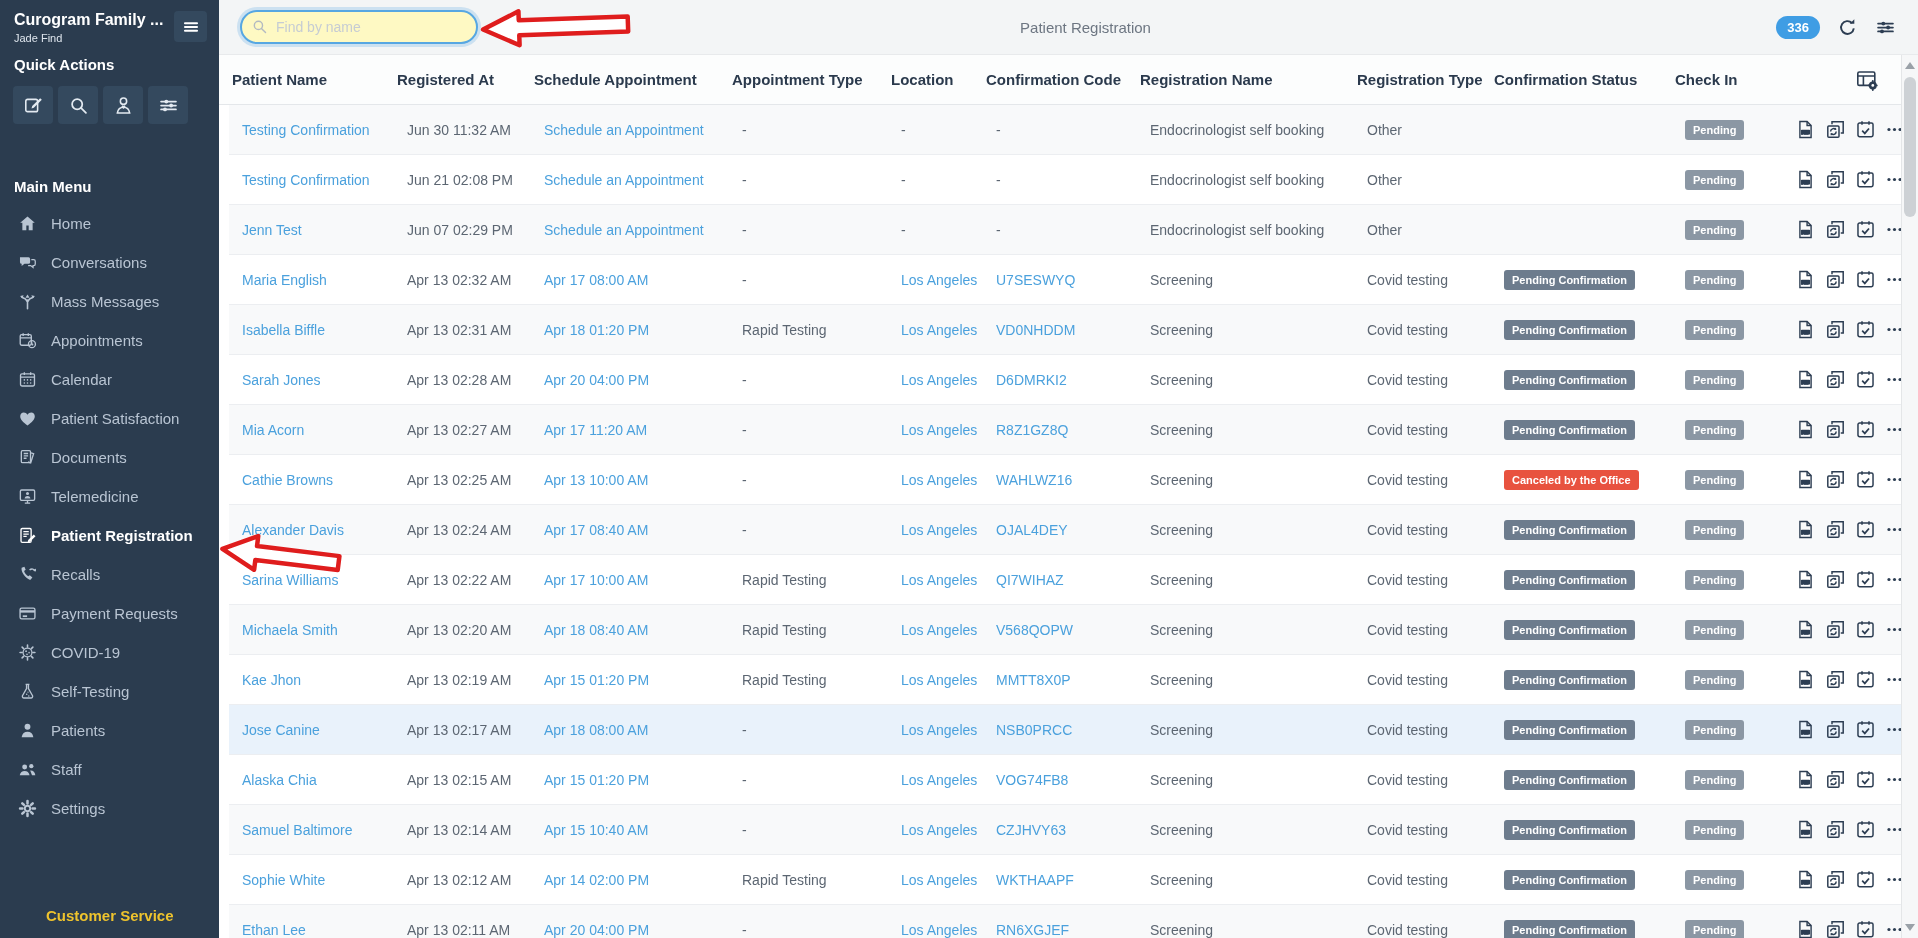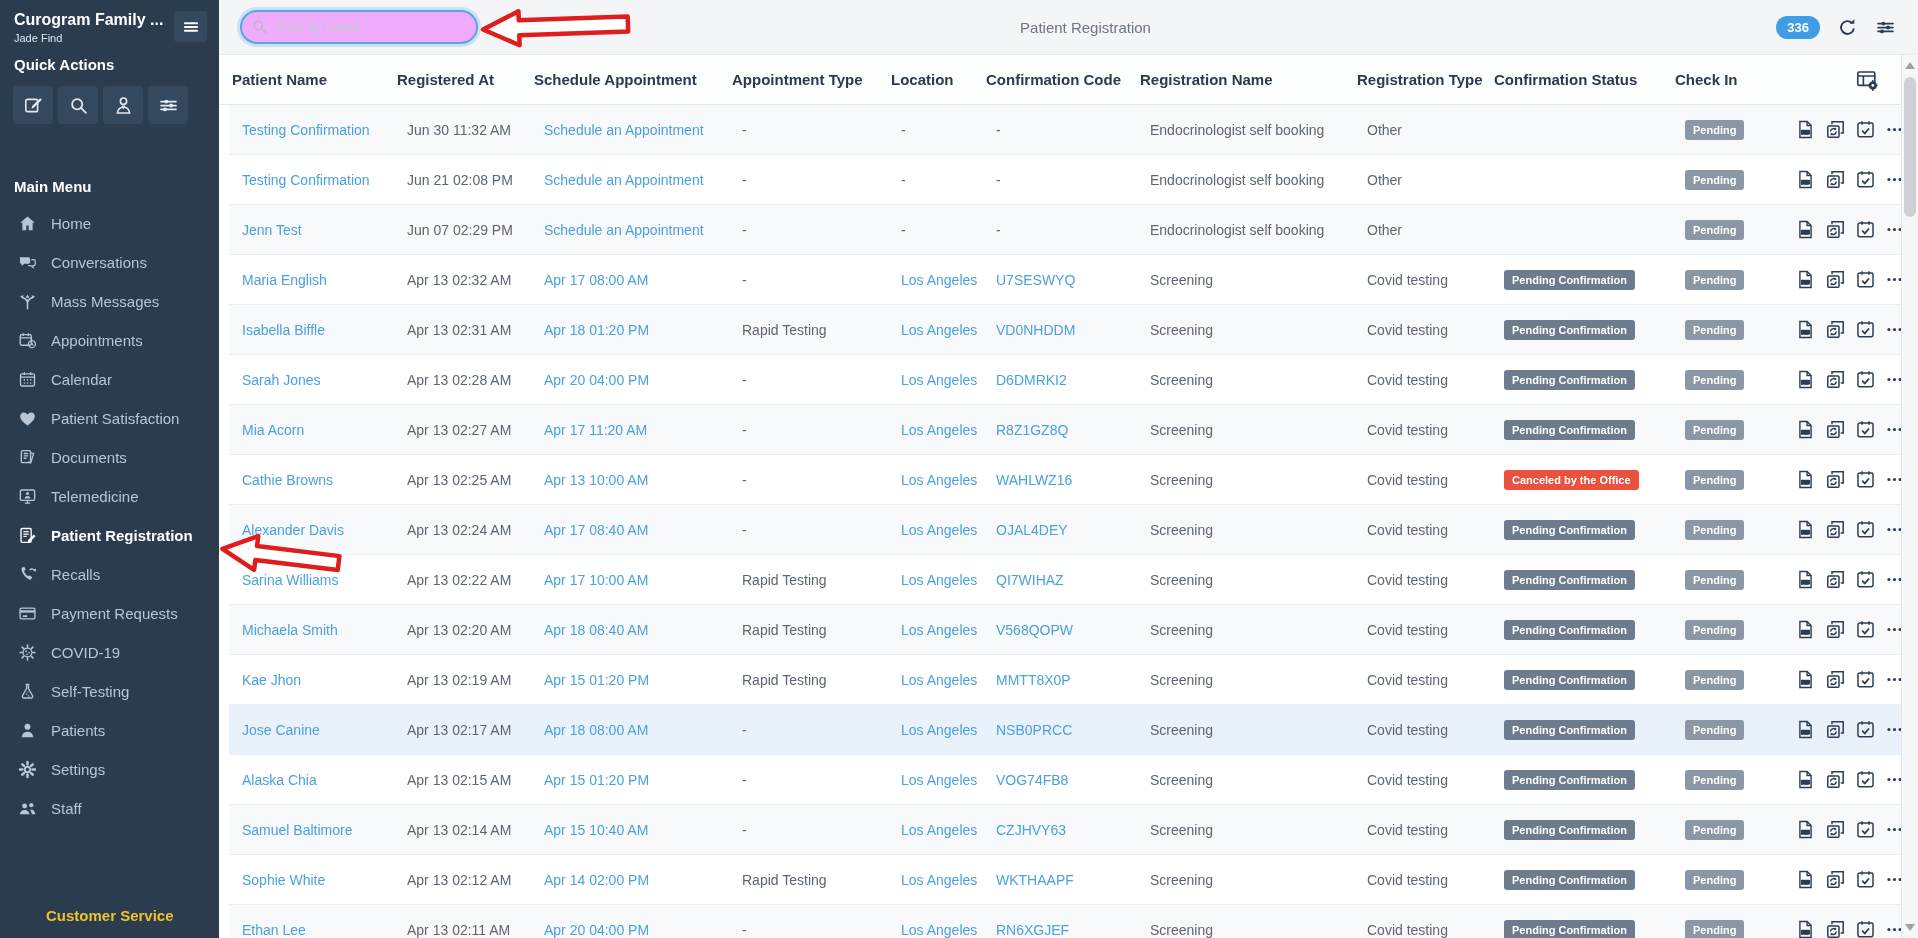--- a/index.html
+++ b/index.html
@@ -23,21 +23,21 @@
   .menu-item { display: flex; align-items: center; gap: 13px; height: 39px; padding-left: 16px; font-size: 15px; color: #b9c5d3; cursor: pointer; }
   .menu-item.active { color: #fff; font-weight: bold; }
   .mi-icon { width: 22px; display: flex; justify-content: center; flex: none; }
   .mi-icon svg { width: 19px; height: 19px; }
   .customer-service { position: absolute; bottom: 14px; left: 46px; color: #eec32d; font-weight: bold; font-size: 15px; cursor: pointer; }
 
   
   .content { position: absolute; left: 219px; top: 0; width: 1699px; height: 938px; background: #fff; }
   .topbar { position: relative; height: 55px; background: #f3f5f6; border-bottom: 1px solid #e8eaec; }
   .search-wrap { position: absolute; left: 21px; top: 10px; }
-  .search-input { width: 238px; height: 34px; border-radius: 17px; border: 2px solid #57a7e2; box-shadow: 0 0 0 3px rgba(87,167,226,.25); outline: none; padding: 0 12px 0 34px; font-size: 14px; font-family: "Liberation Sans", sans-serif; color: #4a5562; background: #f0abfc; }
+  .search-input { width: 238px; height: 34px; border-radius: 17px; border: 2px solid #57a7e2; box-shadow: 0 0 0 3px rgba(87,167,226,.25); outline: none; padding: 0 12px 0 34px; font-size: 14px; font-family: "Liberation Sans", sans-serif; color: #4a5562; background: #fef9c3; }
   .search-input::placeholder { color: #c6ccd3; }
   .search-glyph { position: absolute; left: 11px; top: 8px; color: #b3bac2; pointer-events: none; }
   .search-glyph svg { width: 17px; height: 17px; }
   .tb-title { position: absolute; left: calc(50% + 17px); transform: translateX(-50%); top: 19px; font-size: 15px; color: #6d7682; white-space: nowrap; }
   .tb-right { position: absolute; right: 22px; top: 0; height: 55px; display: flex; align-items: center; gap: 17px; }
   .count-badge { background: #3f9de4; color: #fff; font-weight: bold; font-size: 13px; border-radius: 13px; padding: 4px 11px; }
   .tb-icon { color: #2c3d52; cursor: pointer; display: flex; }
   .tb-icon svg { width: 21px; height: 21px; }
 
   
@@ -277,37 +277,37 @@
           <span class="mi-icon" style="display: flex;">
             <svg viewBox="0 0 24 24" fill="currentColor">
               <circle cx="12" cy="7.2" r="3.7"></circle>
               <path d="M4.6 20.4c.7-4.6 3.6-6.8 7.4-6.8s6.7 2.2 7.4 6.8z"></path>
             </svg>
           </span>
           <span class="mi-label">Patients</span>
         </div>
         <div class="menu-item">
           <span class="mi-icon" style="display: flex;">
-            <svg viewBox="0 0 24 24" fill="none" stroke="currentColor">
-              <circle cx="12" cy="12" r="3.4" stroke-width="2.4"></circle>
-              <path d="M12 2.6v3M12 18.4v3M2.6 12h3M18.4 12h3M5.4 5.4l2.1 2.1M16.5 16.5l2.1 2.1M18.6 5.4l-2.1 2.1M7.5 16.5l-2.1 2.1" stroke-width="3.2" stroke-linecap="round"></path>
-            </svg>
-          </span>
-          <span class="mi-label">Settings</span>
-        </div>
-        <div class="menu-item">
-          <span class="mi-icon" style="display: flex;">
             <svg viewBox="0 0 24 24" fill="currentColor">
               <circle cx="8.4" cy="8.8" r="3.1"></circle>
               <path d="M2.2 19.4c.6-3.8 3-5.6 6.2-5.6s5.6 1.8 6.2 5.6z"></path>
               <circle cx="16.8" cy="7.8" r="2.7"></circle>
               <path d="M15.4 13.3c3.4-.4 6 1.5 6.5 6.1h-4.2z"></path>
             </svg>
           </span>
           <span class="mi-label">Staff</span>
+        </div>
+        <div class="menu-item">
+          <span class="mi-icon" style="display: flex;">
+            <svg viewBox="0 0 24 24" fill="none" stroke="currentColor">
+              <circle cx="12" cy="12" r="3.4" stroke-width="2.4"></circle>
+              <path d="M12 2.6v3M12 18.4v3M2.6 12h3M18.4 12h3M5.4 5.4l2.1 2.1M16.5 16.5l2.1 2.1M18.6 5.4l-2.1 2.1M7.5 16.5l-2.1 2.1" stroke-width="3.2" stroke-linecap="round"></path>
+            </svg>
+          </span>
+          <span class="mi-label">Settings</span>
         </div>
       </nav>
 
     <div class="customer-service">Customer Service</div>
   </aside>
 
   <main class="content">
     <div class="topbar">
       <div class="search-wrap">
         <input class="search-input" type="text" placeholder="Find by name" style="">

